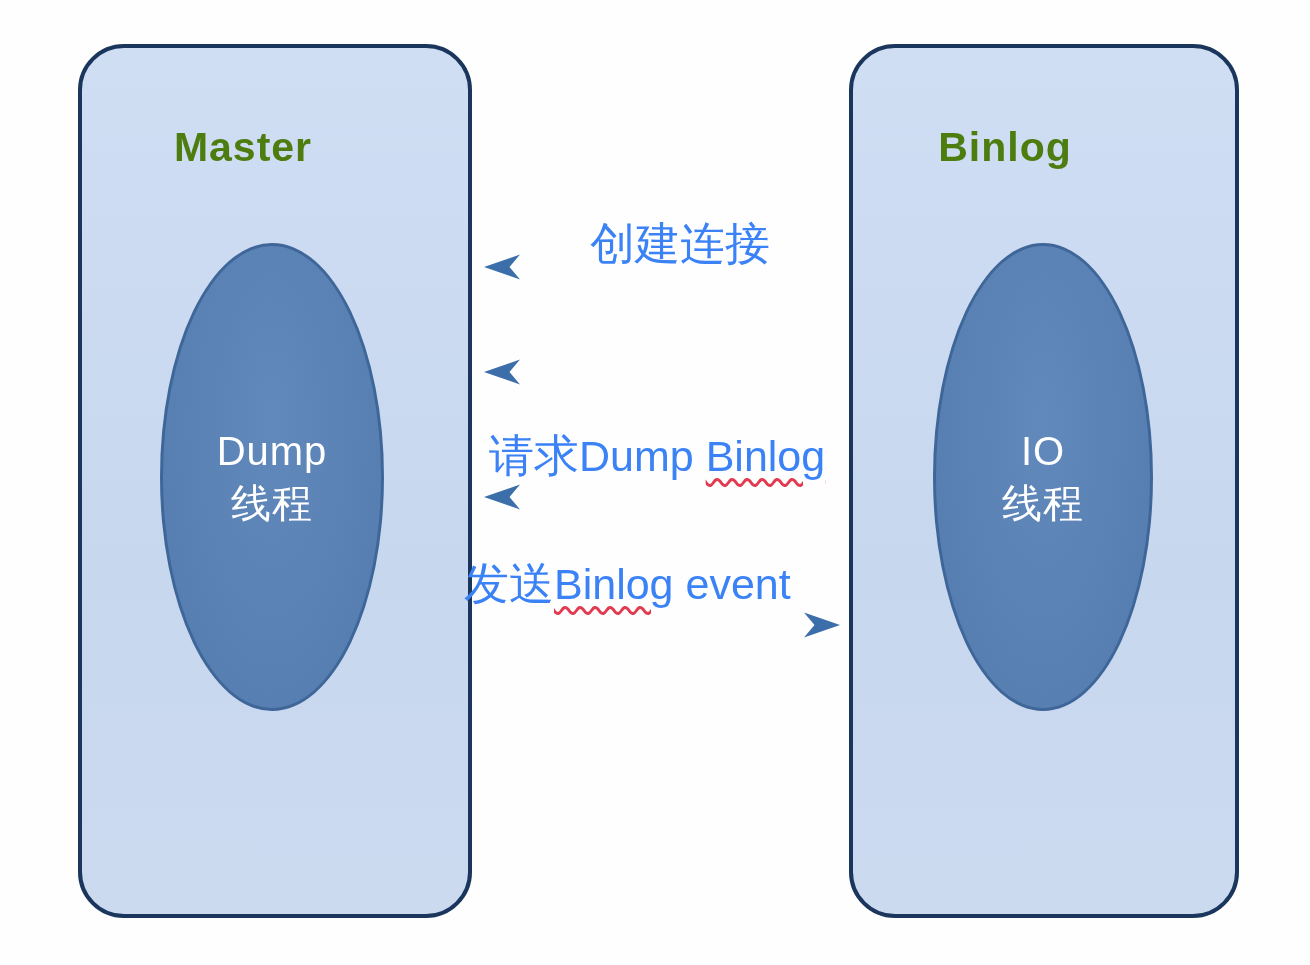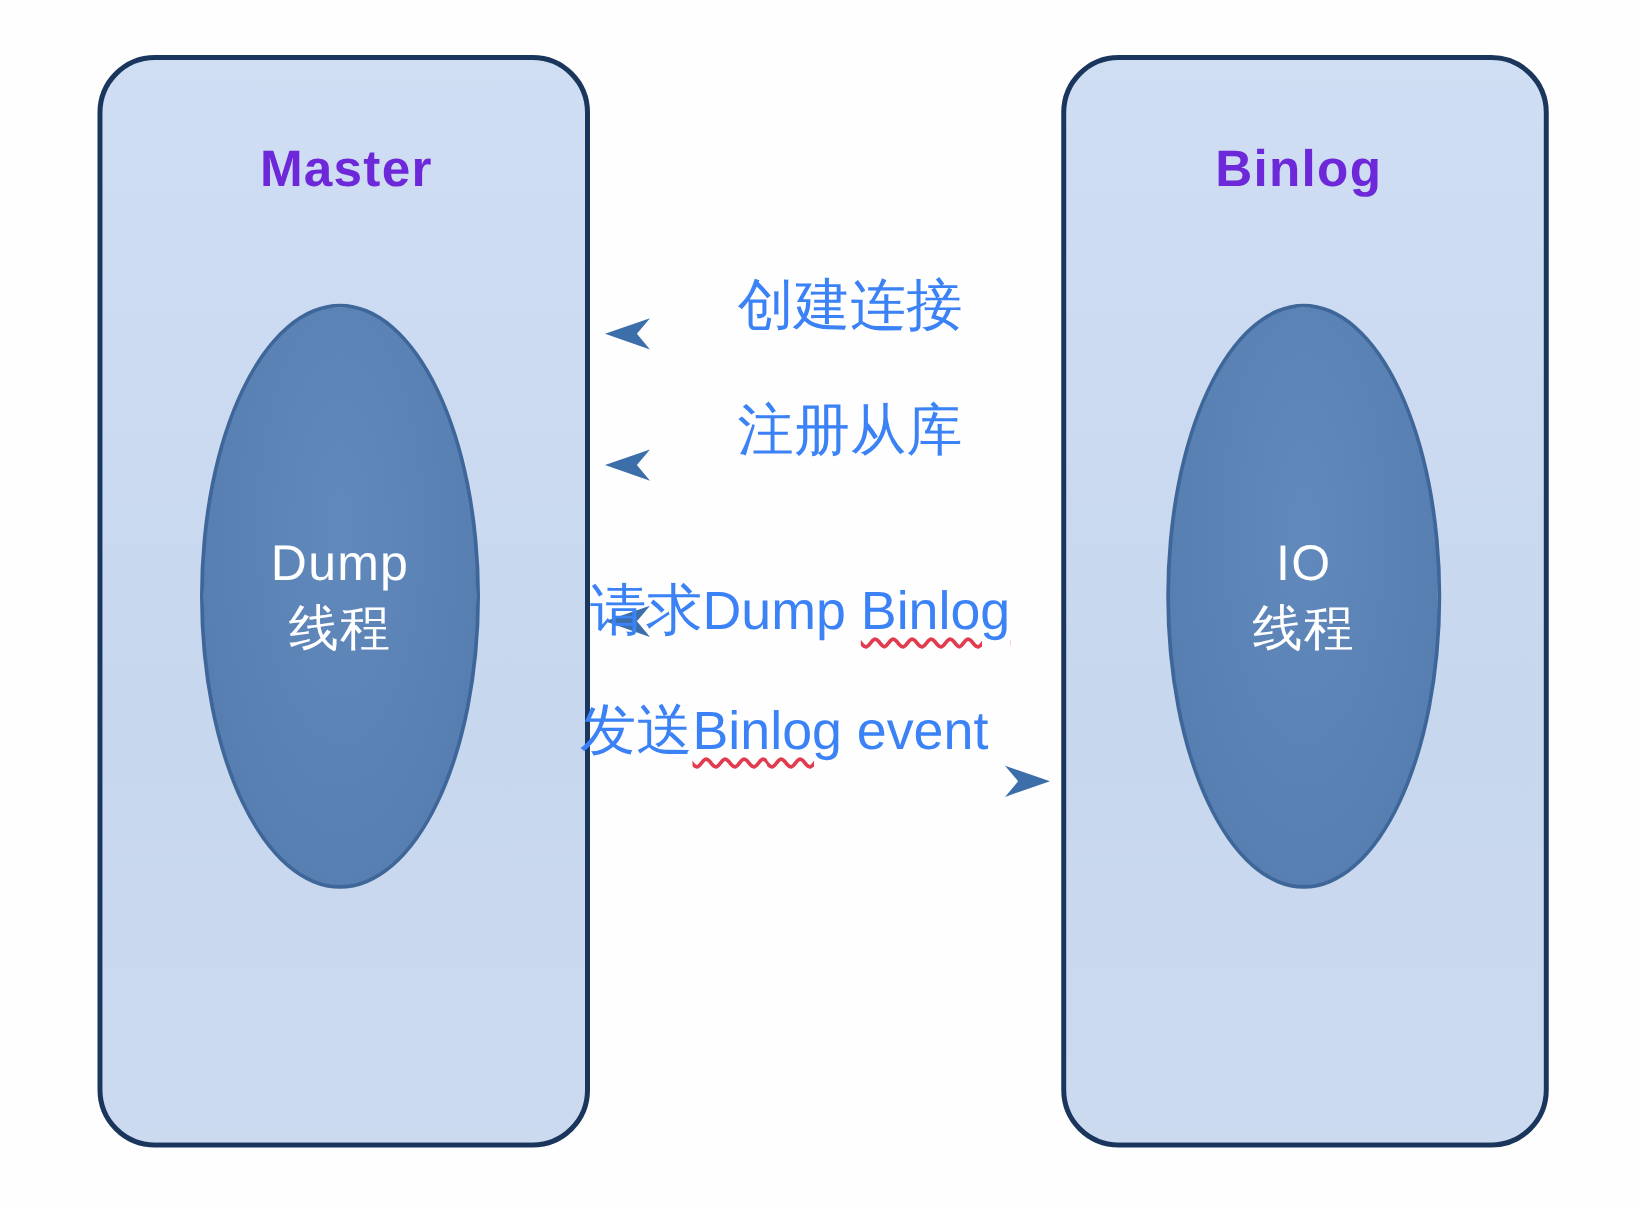--- a/index.html
+++ b/index.html
@@ -22,27 +22,26 @@
     background: linear-gradient(180deg, #d0def4 0%, #c7d7ee 60%, #ccdaf0 100%);
     border: 4px solid #1b365d;
     border-radius: 46px;
     box-sizing: border-box;
   }
   .node.master { left: 78px;  width: 394px; }
   .node.slave  { left: 849px; width: 390px; }
 
   .node-title {
     position: absolute;
-    top: 112px;
+    top: 124px;
     font-size: 41px;
     font-weight: 600;
-    color: #6d28d9;
+    color: #4d7c0f;
     letter-spacing: 1px;
     text-align: center;
-    padding-left: 34px;
   }
   .node-title.master-title { left: 78px;  width: 330px; }
   .node-title.slave-title  { left: 849px; width: 312px; }
 
   .ellipse {
     position: absolute;
     top: 243px;
     height: 468px;
     background: radial-gradient(ellipse at 50% 38%, #6189bc 0%, #577fb2 70%, #527aae 100%);
     border: 3px solid #3f6698;
@@ -82,21 +81,21 @@
   .arrow-label .latin { font-size: 43px; font-weight: 500; }
   .wavy {
     text-decoration-line: underline;
     text-decoration-style: wavy;
     text-decoration-color: #e23b50;
     text-decoration-thickness: 3px;
     text-underline-offset: 7px;
   }
   .label-create   { left: 490px; top: 221px; width: 380px; }
   .label-register { left: 490px; top: 321px; width: 380px; }
-  .label-request  { left: 472px; top: 433px; margin-top: 32px; }
+  .label-request  { left: 489px; top: 433px; }
   .label-send     { left: 464px; top: 561px; }
 </style>
 </head>
 <body>
 
 <div class="canvas">
 
   <div class="node master"></div>
   <div class="node-title master-title">Master</div>
   <div class="ellipse master-ellipse">
@@ -122,21 +121,20 @@
       </linearGradient>
     </defs>
     <line x1="849" y1="267" x2="486" y2="267" stroke="url(#arrowstroke)" stroke-width="5" marker-end="url(#arrowhead)"></line>
     <line x1="849" y1="372" x2="486" y2="372" stroke="url(#arrowstroke)" stroke-width="5" marker-end="url(#arrowhead)"></line>
     <line x1="849" y1="497" x2="486" y2="497" stroke="url(#arrowstroke)" stroke-width="5" marker-end="url(#arrowhead)"></line>
     <line x1="352" y1="625" x2="838" y2="625" stroke="url(#arrowstroke)" stroke-width="5" marker-end="url(#arrowhead)"></line>
   </svg>
 
   <div class="arrow-label centered label-create">创建连接</div>
 
-  <div class="arrow-label centered label-register">注册从库</div>
 
   <div class="arrow-label label-request">
     <span>请求</span><span class="latin">Dump </span><span class="latin wavy">Binlog</span>
   </div>
 
   <div class="arrow-label label-send">
     <span>发送</span><span class="latin wavy">Binlog</span><span class="latin"> event</span>
   </div>
 
 </div>

